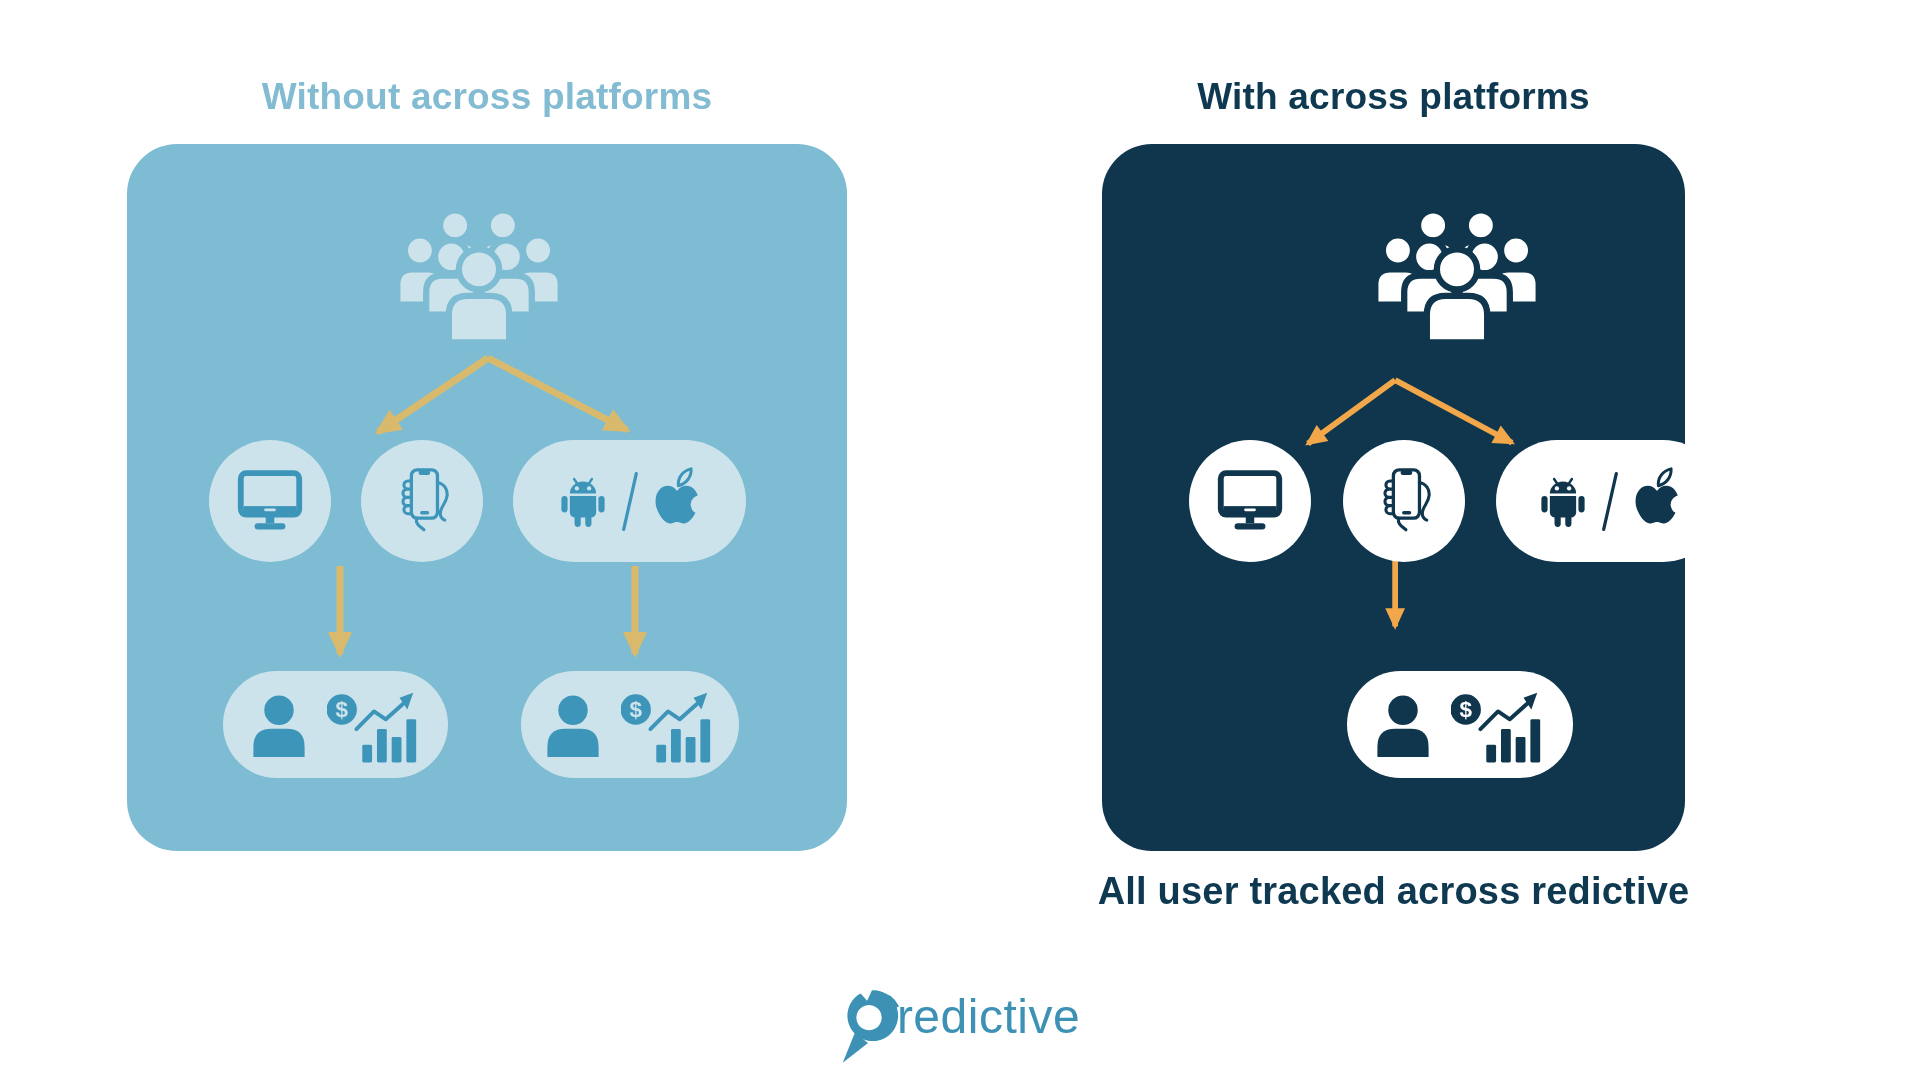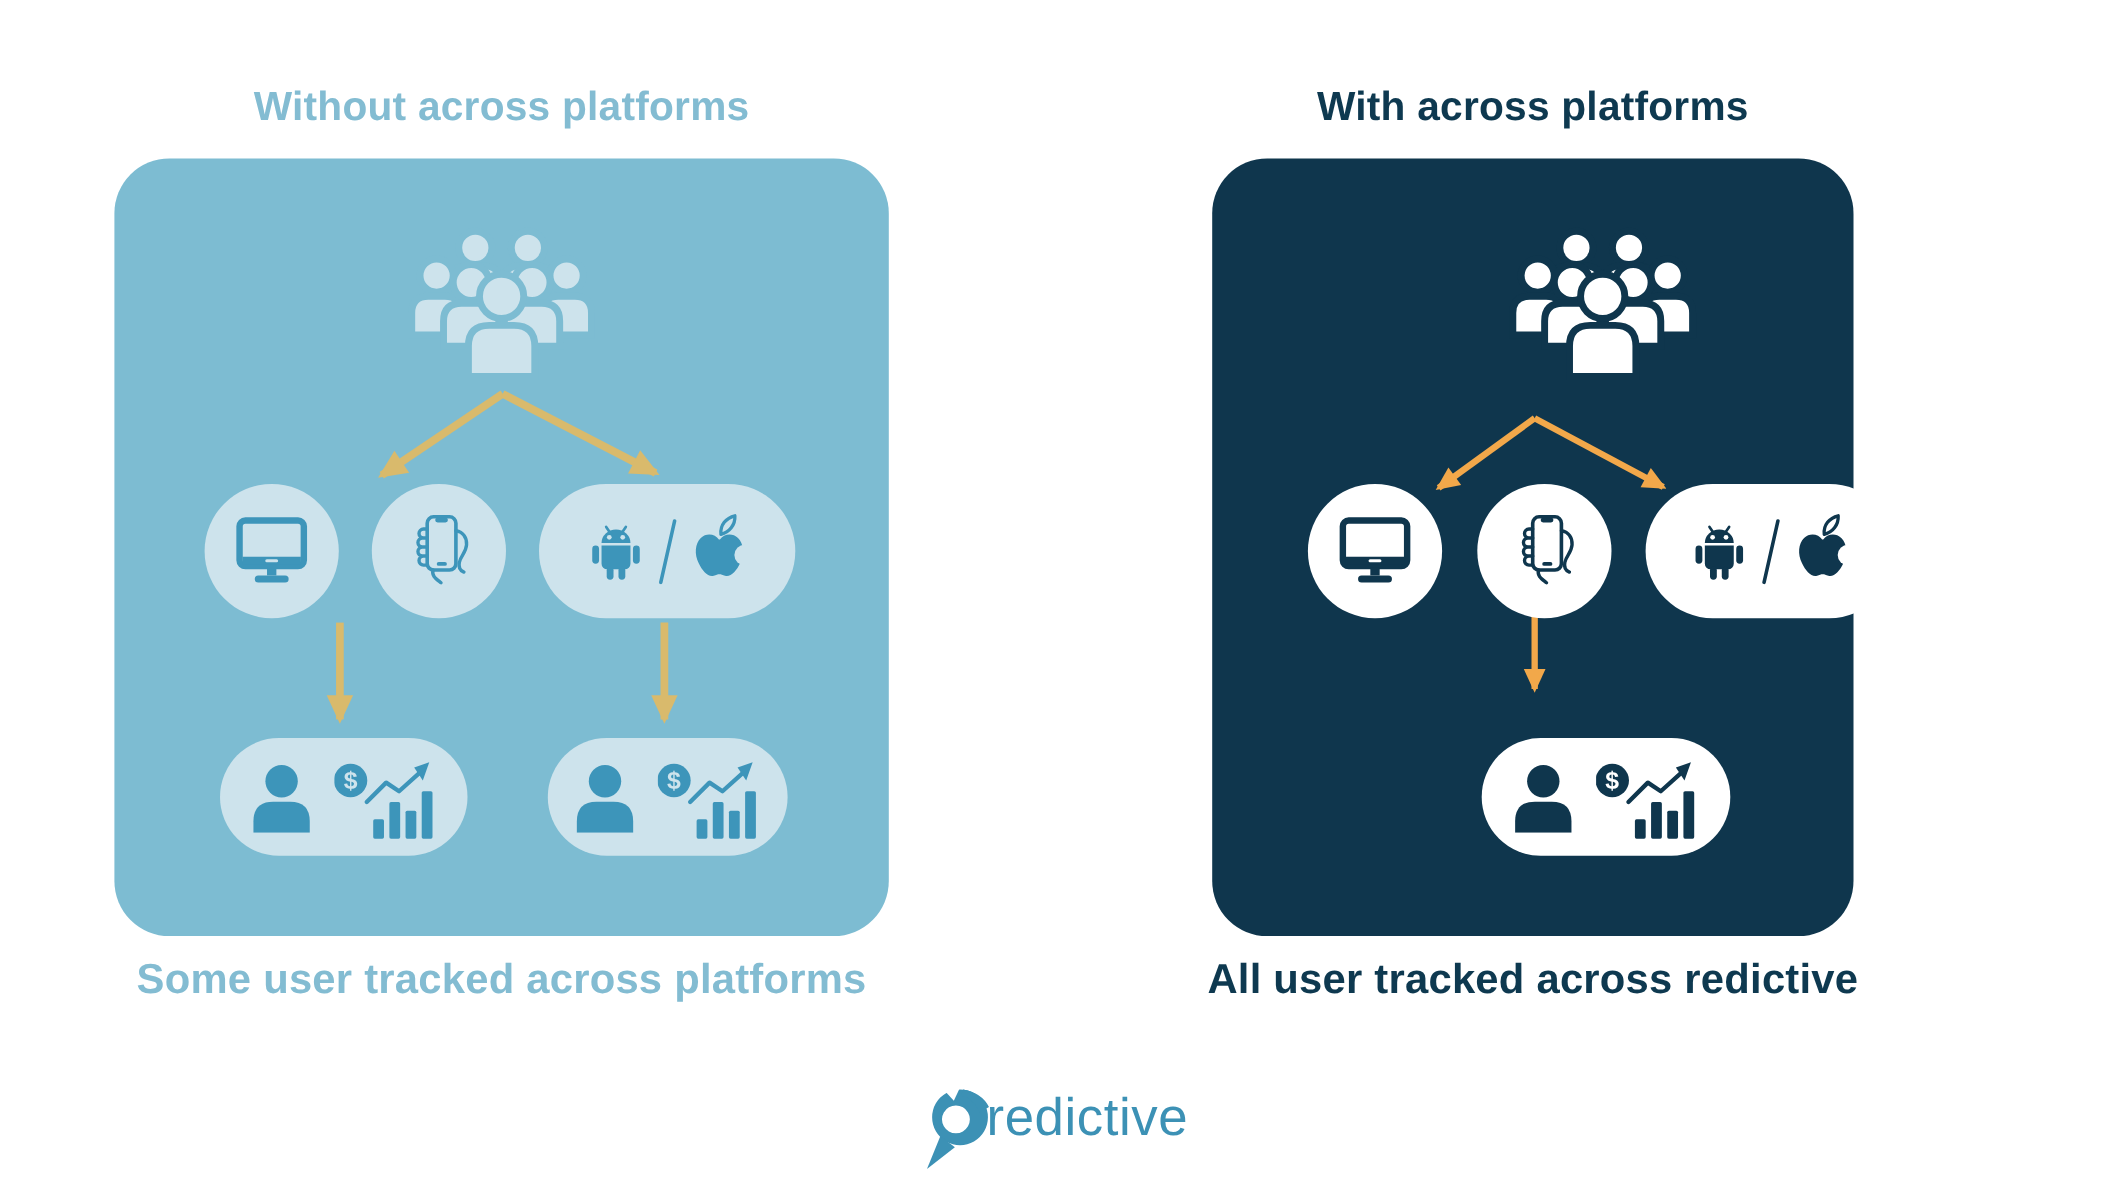--- a/index.html
+++ b/index.html
@@ -7,21 +7,21 @@
     --left-panel-bg:#7dbcd2; --left-node-bg:#cde3ec; --left-icon:#3d95ba;
     --left-text:#83bcd2; --left-arrow:#d9ba6c;
     --right-panel-bg:#0f364d; --right-node-bg:#ffffff; --right-icon:#0f364d;
     --right-text:#0e3950; --right-arrow:#f2a84a;
     --logo-color:#3c91b5;
   }
   html,body{margin:0;padding:0;background:var(--page-bg);}
   .canvas{position:relative;width:1920px;height:1080px;overflow:hidden;
           background:var(--page-bg);font-family:"Liberation Sans",sans-serif;}
   .side{position:absolute;top:0;height:100%;}
-  .side.left{left:104px;width:704px;
+  .side.left{left:127px;width:704px;padding-left:16px;
     --panel:var(--left-panel-bg);--node:var(--left-node-bg);--icon:var(--left-icon);
     --arrow:var(--left-arrow);--text:var(--left-text);}
   .side.right{left:1102px;width:583px;
     --panel:var(--right-panel-bg);--node:var(--right-node-bg);--icon:var(--right-icon);
     --arrow:var(--right-arrow);--text:var(--right-text);}
   .title{position:absolute;left:-30px;right:-30px;top:76px;margin:0;text-align:center;
          font-size:37px;font-weight:700;color:var(--text);letter-spacing:.2px;}
   .panel{position:absolute;left:0;top:144px;width:100%;height:707px;
          border-radius:50px;background:var(--panel);}
   .caption{position:absolute;left:-50px;right:-50px;top:870px;margin:0;text-align:center;
@@ -186,21 +186,20 @@
             <rect x="36" y="60" width="10" height="18" rx="1.5"></rect>
             <rect x="51" y="44" width="10" height="34" rx="1.5"></rect>
             <rect x="66" y="52" width="10" height="26" rx="1.5"></rect>
             <rect x="81" y="34" width="10" height="44" rx="1.5"></rect>
           </g>
         </svg>
       </div>
 
     </div>
 
-    <h3 class="caption">Some user tracked across platforms</h3>
   </section>
 
   <section class="side right">
     <h2 class="title">With across platforms</h2>
 
     <div class="panel">
 
       <div class="crowd" style="left:267px">
         <svg viewBox="-10 0 140 112">
           <g fill="var(--node)" stroke="var(--panel)" stroke-width="5">

